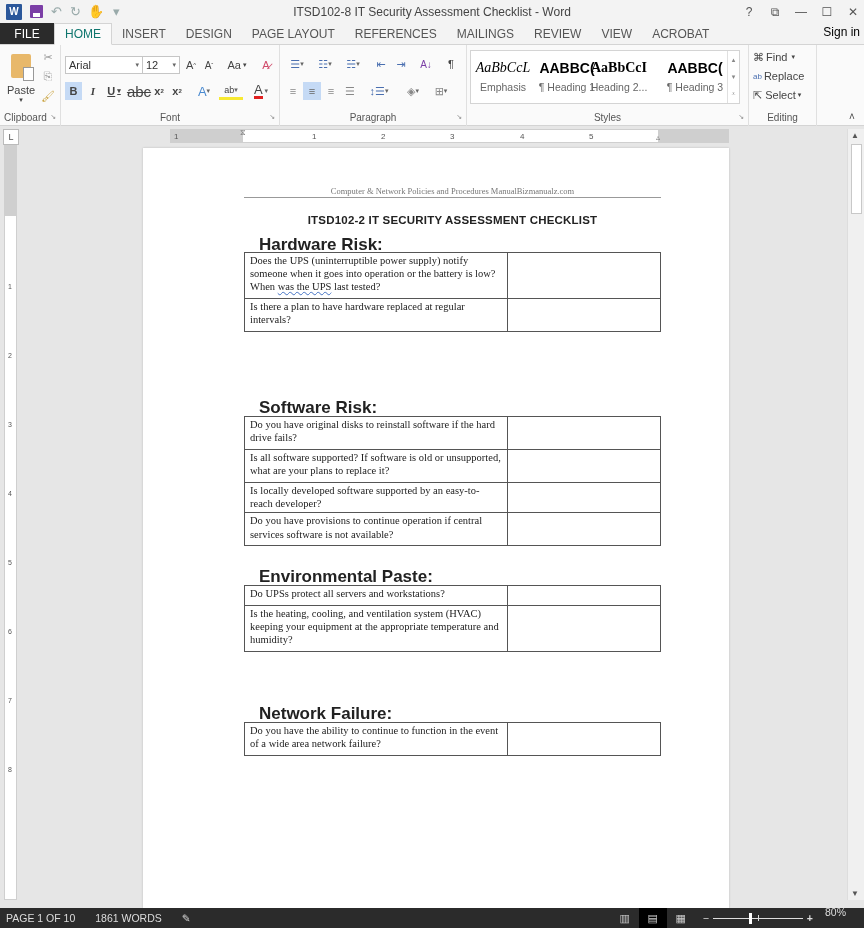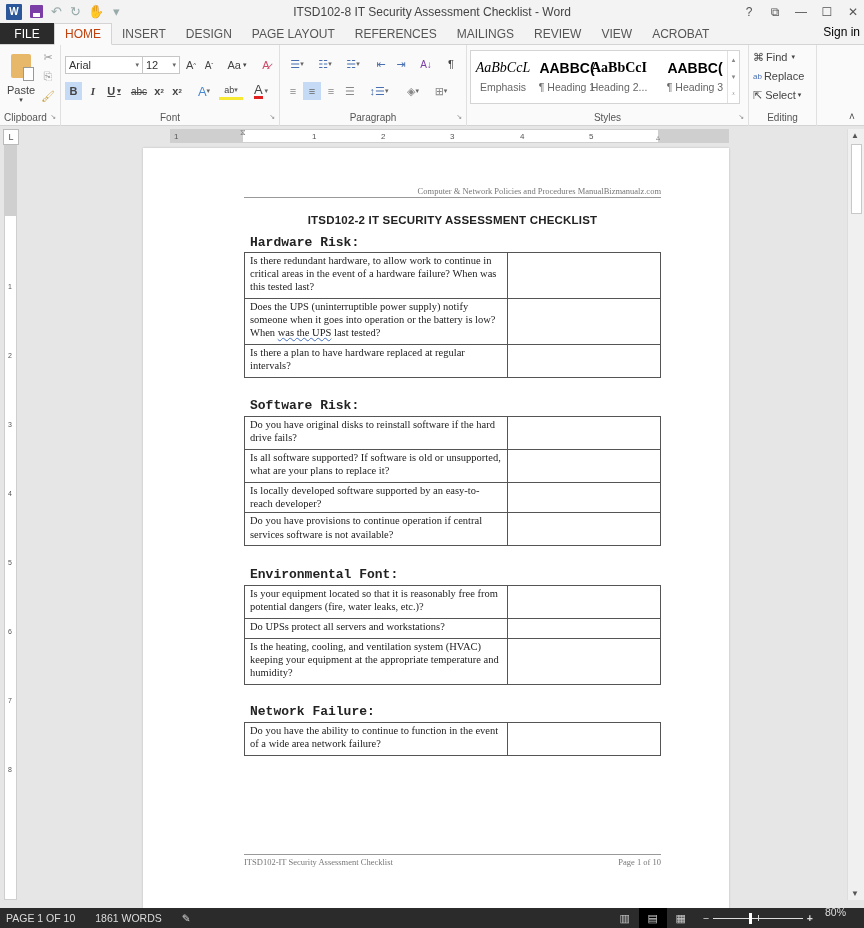--- a/index.html
+++ b/index.html
@@ -9,21 +9,21 @@
 .wlogo{width:16px;height:16px;background:#2b579a;color:#fff;font-size:10px;font-weight:bold;display:flex;align-items:center;justify-content:center;border-radius:1px}
 .save{width:13px;height:13px;background:#7b3ea6;border-radius:1px;position:relative}
 .save:after{content:"";position:absolute;left:3px;bottom:1px;width:7px;height:4px;background:#fff}
 .qicon{font-size:13px;color:#9aa;}
 .wtitle{position:absolute;left:0;width:864px;text-align:center;font-size:12px;color:#444;top:5px;pointer-events:none}
 .wctrl{position:absolute;right:0;top:0;display:flex;height:23px;align-items:center}
 .wctrl span{width:22px;text-align:center;font-size:12px;color:#555;margin-left:4px}
 .tabs{position:absolute;left:0;top:23px;width:864px;height:22px;background:#f3f3f3;display:flex;align-items:stretch;border-bottom:1px solid #d4d4d4}
 .tab{font-size:12px;color:#555;padding:0 10px;display:flex;align-items:center;white-space:nowrap}
 .tab.file{background:#2b2b2b;color:#fff;width:54px;justify-content:center;padding:0}
-.tab.active{background:#fafafa;color:#c2410c;border:1px solid #d4d4d4;border-bottom:1px solid #fafafa;margin-bottom:-1px}
+.tab.active{background:#fafafa;color:#0f766e;border:1px solid #d4d4d4;border-bottom:1px solid #fafafa;margin-bottom:-1px}
 .signin{position:absolute;right:4px;top:25px;font-size:12px;color:#000000}
 .ribbon{position:absolute;left:0;top:45px;width:864px;height:81px;background:#fafafa;border-bottom:1px solid #d4d4d4}
 .grp{position:absolute;top:0;height:81px;border-right:1px solid #e0e0e0}
 .glabel{position:absolute;bottom:3px;left:0;right:0;text-align:center;font-size:10px;color:#555}
 .launcher{position:absolute;right:4px;bottom:5px;font-size:7px;color:#888}
 .btn{position:absolute;font-size:11px;color:#444;display:flex;align-items:center;justify-content:center}
 .field{position:absolute;background:#fff;border:1px solid #c6c6c6;font-size:11px;color:#333;padding-left:3px;display:flex;align-items:center;height:18px}
 .field .dd{position:absolute;right:3px;font-size:7px;color:#666}
 .sel{background:#c5daf5}
 .stylebox{position:absolute;left:470px;top:5px;width:270px;height:54px;background:#fff;border:1px solid #d4d4d4}
@@ -32,23 +32,23 @@
 .sty .n{font-size:10.5px;color:#666;white-space:nowrap}
 .sscroll{position:absolute;right:0;top:0;width:12px;height:52px;border-left:1px solid #e0e0e0;font-size:7px;color:#888;display:flex;flex-direction:column;align-items:center;justify-content:space-around}
 .ruler-h{position:absolute;left:170px;top:129px;width:559px;height:14px;background:#fff;border:1px solid #cfcfcf}
 .ruler-h .gray{position:absolute;top:0;height:12px;background:#cfcfcf}
 .rtick{position:absolute;top:2px;font-size:8px;color:#555}
 .ruler-v{position:absolute;left:4px;top:145px;width:13px;height:755px;background:#fff;border:1px solid #cfcfcf}
 .ruler-v .gray{position:absolute;left:0;top:0;width:11px;height:70px;background:#cfcfcf}
 .rvt{position:absolute;left:3px;font-size:7px;color:#555}
 .tabsel{position:absolute;left:3px;top:129px;width:16px;height:16px;background:#fff;border:1px solid #bbb;font-size:9px;color:#555;text-align:center;line-height:14px}
 .page{position:absolute;left:143px;top:148px;width:586px;height:760px;background:#fff;box-shadow:0 0 2px #bbb}
-.hdr{position:absolute;left:101px;top:38px;width:417px;border-bottom:1px solid #999;font-family:"Liberation Serif",serif;font-size:8.5px;color:#777;display:flex;justify-content:flex-end;padding-bottom:1px}
+.hdr{position:absolute;left:101px;top:38px;width:417px;border-bottom:1px solid #999;font-family:"Liberation Serif",serif;font-size:8.5px;color:#777;display:flex;justify-content:center;padding-bottom:1px}
 .doctitle{position:absolute;left:101px;width:417px;top:66px;text-align:center;font-family:"Liberation Sans",sans-serif;font-size:11.5px;font-weight:bold;color:#222;letter-spacing:0.2px}
-.sechead{position:absolute;left:107px;font-family:Liberation Mono, monospace;font-weight:bold;font-size:13px;color:#222}
+.sechead{position:absolute;left:116px;font-family:Liberation Sans, sans-serif;font-weight:bold;font-size:17px;color:#222}
 table.q{position:absolute;left:101px;width:417px;border-collapse:collapse;font-family:"Liberation Serif",serif;font-size:10.5px;color:#222;line-height:13.2px}
 table.q td{border:1px solid #555;vertical-align:top;padding:1px 5px 2px 5px}
 table.q td.a{width:153px}
 .squig{text-decoration:underline wavy #4472c4;text-decoration-thickness:1px}
 .ftr{position:absolute;left:101px;top:706px;width:417px;border-top:1px solid #999;font-family:"Liberation Serif",serif;font-size:8.5px;color:#777;display:flex;justify-content:space-between;padding-top:2px}
 .vscroll{position:absolute;left:847px;top:129px;width:17px;height:771px;background:#f0f0f0;border-left:1px solid #ddd}
 .vscroll .up{position:absolute;top:2px;left:3px;font-size:8px;color:#555}
 .vscroll .thumb{position:absolute;top:15px;left:3px;width:11px;height:70px;background:#fff;border:1px solid #c8c8c8}
 .vscroll .dn{position:absolute;bottom:2px;left:3px;font-size:8px;color:#555}
 .status{position:absolute;left:0;top:908px;width:864px;height:20px;background:#2b2b2b;color:#ddd;font-size:10.5px;display:flex;align-items:center}
@@ -127,21 +127,21 @@
     <div class="btn" style="left:122px;top:12px;width:16px;height:16px">A<sup style="font-size:6px">^</sup></div>
     <div class="btn" style="left:140px;top:12px;width:16px;height:16px;font-size:10px">A<sup style="font-size:6px">ˇ</sup></div>
     <div class="btn" style="left:163px;top:12px;width:26px;height:16px">
         <span>Aa</span>
         <span style="font-size:7px;margin-left:2px">▾</span>
       </div>
     <div class="btn" style="left:197px;top:12px;width:16px;height:16px;color:#d04a6a">A̷</div>
     <div class="btn sel" style="left:4px;top:37px;width:17px;height:18px;font-weight:bold">B</div>
     <div class="btn" style="left:24px;top:37px;width:16px;height:18px;font-style:italic;font-weight:bold;font-family:'Liberation Serif',serif">I</div>
     <div class="btn" style="left:42px;top:37px;width:22px;height:18px;text-decoration:underline;font-weight:bold">U<span style="font-size:7px;text-decoration:none;margin-left:2px">▾</span></div>
-    <div class="btn" style="left:68px;top:37px;width:20px;height:18px;font-size:10px;text-decoration:line-through">abc</div>
+    <div class="btn" style="left:68px;top:37px;width:20px;height:18px;font-size:15px;text-decoration:line-through">abc</div>
     <div class="btn" style="left:90px;top:37px;width:16px;height:18px;font-weight:bold">x<sub style="font-size:6px">2</sub></div>
     <div class="btn" style="left:108px;top:37px;width:16px;height:18px;font-weight:bold">x<sup style="font-size:6px">2</sup></div>
     <div class="btn" style="left:132px;top:37px;width:22px;height:18px;color:#4a8ad0;font-size:13px">A<span style="font-size:7px;color:#666">▾</span></div>
     <div class="btn" style="left:158px;top:37px;width:24px;height:18px;font-size:9px;border-bottom:3px solid #f7e931">ab<span style="font-size:7px;color:#666">▾</span></div>
     <div class="btn" style="left:188px;top:37px;width:24px;height:18px;font-size:13px;">
         <span style="border-bottom:3px solid #e02020;line-height:12px">A</span>
         <span style="font-size:7px;color:#666;margin-left:2px">▾</span>
       </div>
     <div class="glabel">Font</div>
     <div class="launcher">↘</div>
@@ -242,24 +242,20 @@
 <div class="page">
   <div class="hdr">
     <span>Computer &amp; Network Policies and Procedures Manual</span>
     <span>Bizmanualz.com</span>
   </div>
   <div class="doctitle">ITSD102-2   IT SECURITY ASSESSMENT CHECKLIST</div>
 
   <div class="sechead" style="top:87px">Hardware Risk:</div>
   <table class="q" style="top:104px">
     <tbody>
-        <tr>
-          <td style="height:46px">Is there redundant hardware, to allow work to continue in critical areas in the event of a hardware failure?  When was this tested last?</td>
-          <td class="a"></td>
-        </tr>
     <tr>
           <td style="height:46px">Does the UPS (uninterruptible power supply) notify someone when it goes into operation or the battery is low? When <span class="squig">was the UPS</span> last tested?</td>
           <td class="a"></td>
         </tr>
     <tr>
           <td style="height:33px">Is there a plan to have hardware replaced at regular intervals?</td>
           <td class="a"></td>
         </tr>
   </tbody>
     </table>
@@ -279,27 +275,23 @@
           <td style="height:25px">Is locally developed software supported by an easy-to-reach developer?</td>
           <td class="a"></td>
         </tr>
     <tr>
           <td style="height:33px">Do you have provisions to continue operation if central services software is not available?</td>
           <td class="a"></td>
         </tr>
   </tbody>
     </table>
 
-  <div class="sechead" style="top:419px">Environmental Font:</div>
+  <div class="sechead" style="top:419px">Environmental Paste:</div>
   <table class="q" style="top:437px">
     <tbody>
-        <tr>
-          <td style="height:33px">Is your equipment located so that it is reasonably free from potential dangers (fire, water leaks, etc.)?</td>
-          <td class="a"></td>
-        </tr>
     <tr>
           <td style="height:20px">Do UPSs protect all servers and workstations?</td>
           <td class="a"></td>
         </tr>
     <tr>
           <td style="height:46px">Is the heating, cooling, and ventilation system (HVAC) keeping your equipment at the appropriate temperature and humidity?</td>
           <td class="a"></td>
         </tr>
   </tbody>
     </table>
@@ -307,24 +299,20 @@
   <div class="sechead" style="top:556px">Network Failure:</div>
   <table class="q" style="top:574px">
     <tbody>
     <tr>
           <td style="height:33px">Do you have the ability to continue to function in the event of a wide area network failure?</td>
           <td class="a"></td>
         </tr>
   </tbody>
     </table>
 
-  <div class="ftr">
-    <span>ITSD102-IT Security Assessment Checklist</span>
-    <span>Page 1 of 10</span>
-  </div>
 </div>
 
 <div class="vscroll">
   <span class="up">▲</span>
   <div class="thumb"></div>
   <span class="dn">▼</span>
 </div>
 
 <div class="status">
   <span class="it">PAGE 1 OF 10</span>

